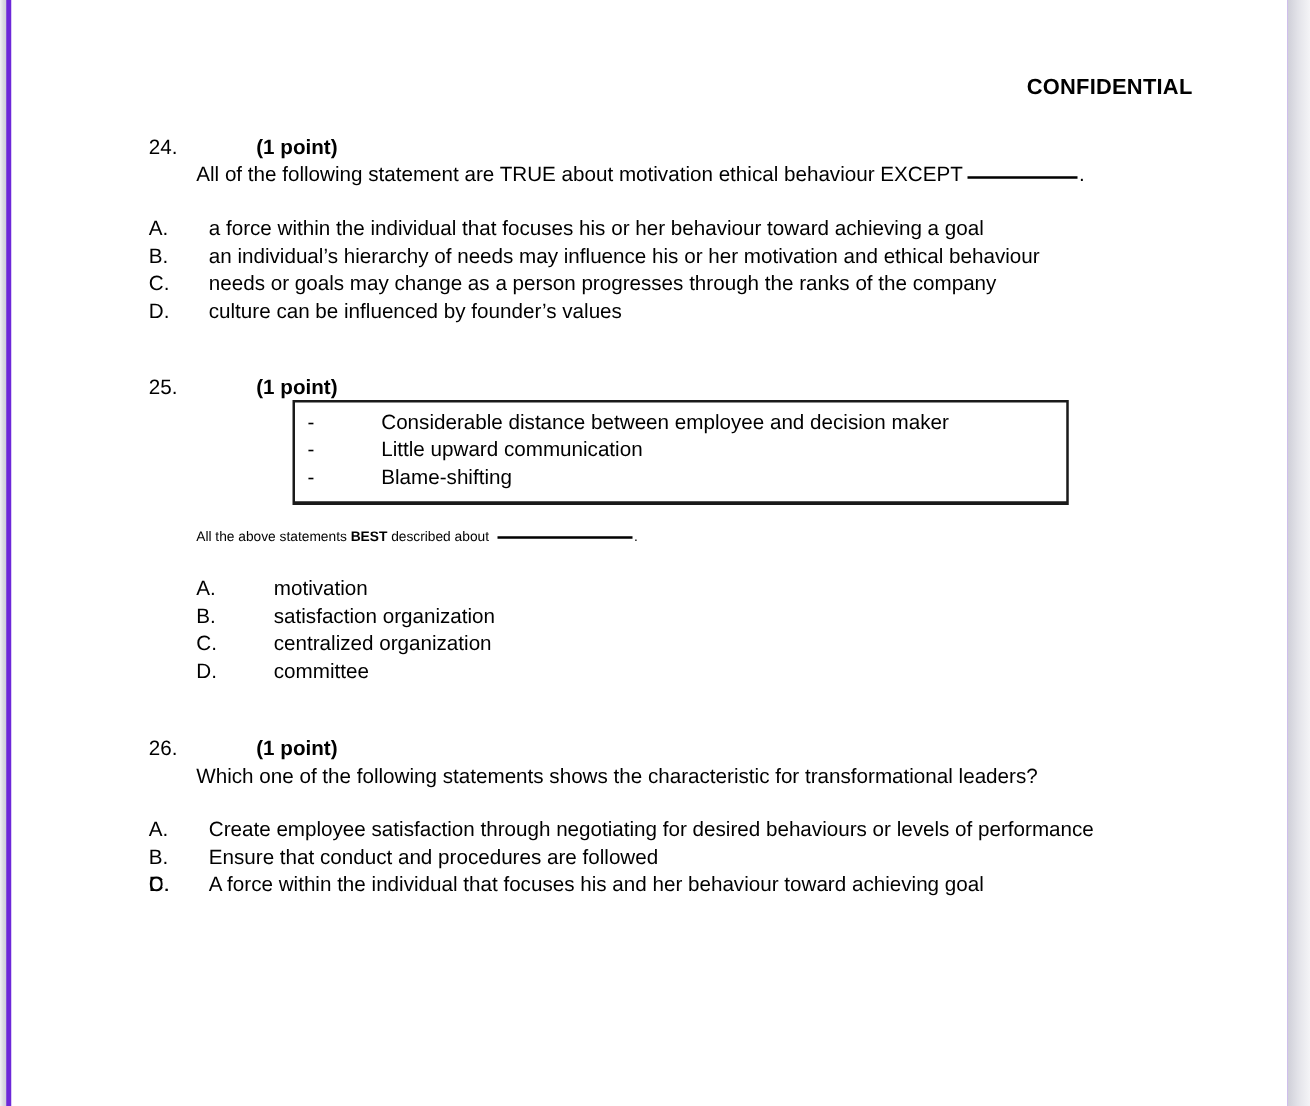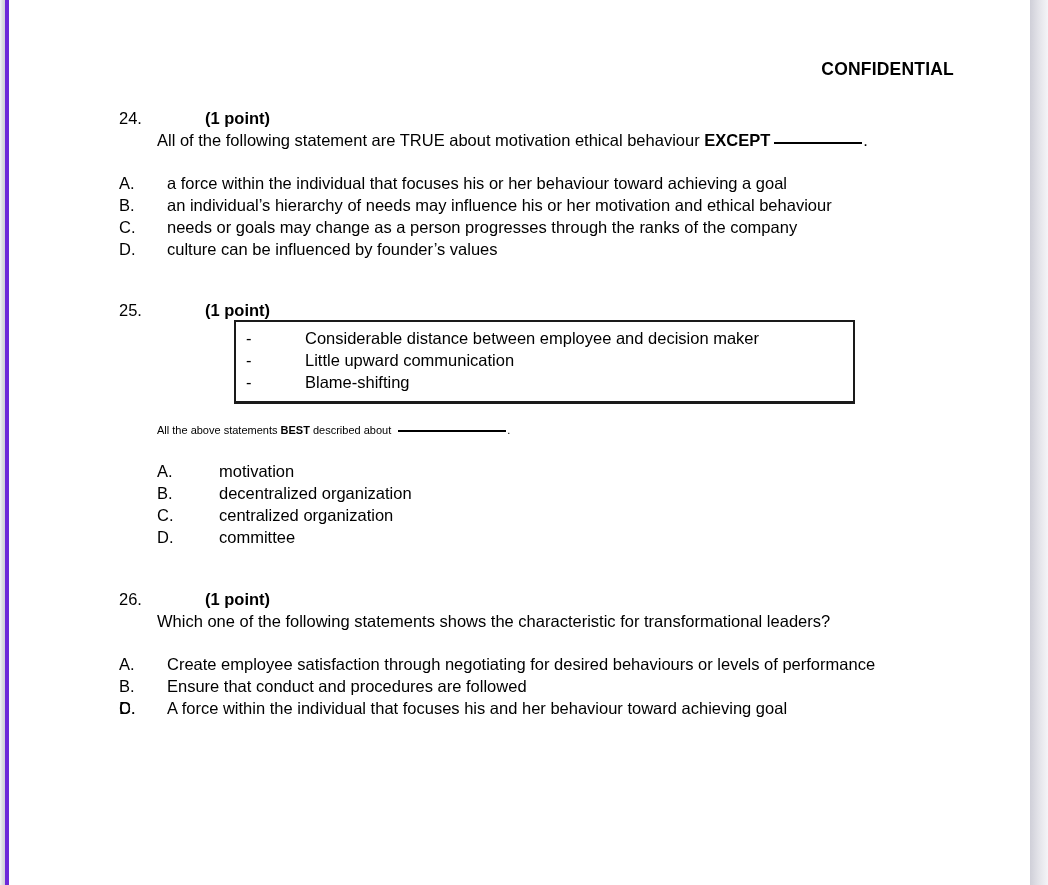--- a/index.html
+++ b/index.html
@@ -89,21 +89,21 @@
     font-weight: bold;
     font-size: 16.5px;
     margin-left: 48px;
   }
   .q-stem {
     margin-left: 38px;
     font-size: 16.5px;
     line-height: 22px;
     white-space: nowrap;
   }
-  .q-stem .bold { font-weight: bold; }
+  .q-stem .bold { font-weight: normal; }
   .blank-long {
     display: inline-block;
     width: 88px;
     border-bottom: 2px solid #000;
     vertical-align: 2px;
     margin: 0 1px 0 4px;
   }
   .blank-mid {
     display: inline-block;
     width: 108px;
@@ -253,21 +253,21 @@
 
       <div class="q25-tail"><span>All the above statements </span><span class="bold">BEST</span><span> described about </span><span class="blank-mid"></span><span>.</span></div>
 
       <ul class="options q25-options">
         <li class="opt opt-wide">
           <span class="letter">A.</span>
           <span>motivation</span>
         </li>
         <li class="opt opt-wide">
           <span class="letter">B.</span>
-          <span>decentralized organization</span>
+          <span>satisfaction organization</span>
         </li>
         <li class="opt opt-wide">
           <span class="letter">C.</span>
           <span>centralized organization</span>
         </li>
         <li class="opt opt-wide">
           <span class="letter">D.</span>
           <span>committee</span>
         </li>
       </ul>

